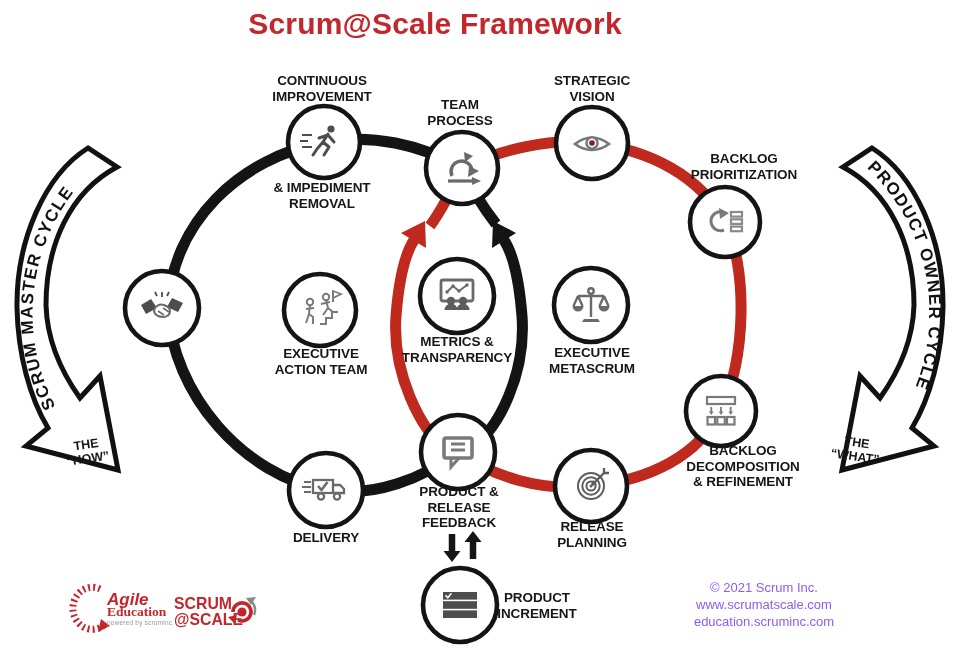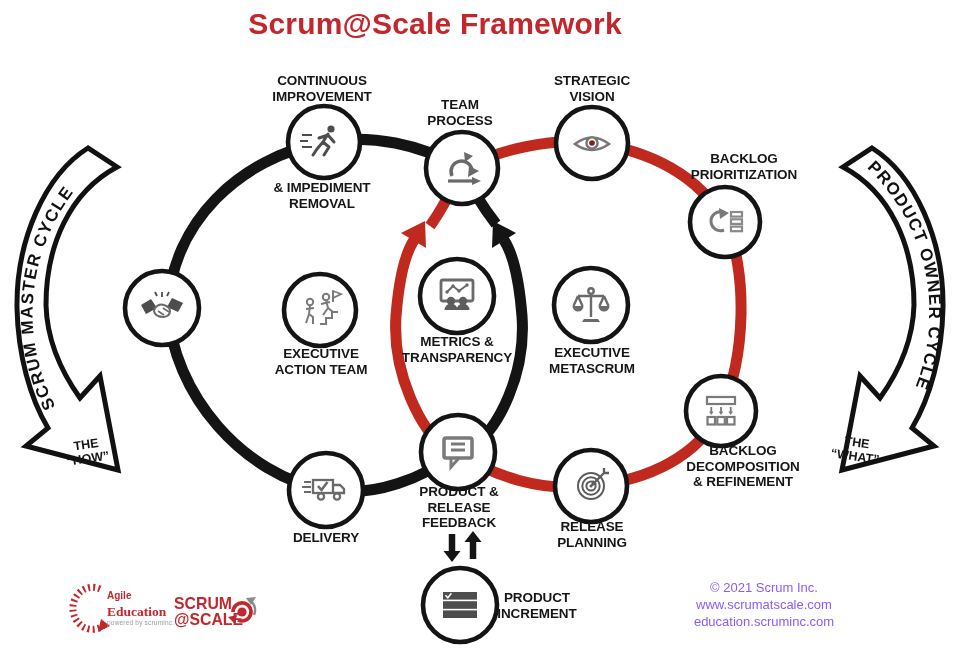--- a/index.html
+++ b/index.html
@@ -9,21 +9,21 @@
   .lbl{position:absolute;transform:translate(-50%,-50%);
        font:bold 13.5px/1.15 "Liberation Sans",sans-serif;color:#161616;
        text-align:center;white-space:pre-line;letter-spacing:-0.1px;}
   .title{position:absolute;left:435px;top:24px;transform:translate(-50%,-50%);
          font:bold 30px "Liberation Sans",sans-serif;color:#c1272d;white-space:nowrap;letter-spacing:0.2px;}
   .tag{font-size:12.5px;letter-spacing:0;}
   .tag.how{transform:translate(-50%,-50%) rotate(-8deg);}
   .tag.what{transform:translate(-50%,-50%) rotate(8deg);}
   .copyright{font:13px/1.3 "Liberation Sans",sans-serif;font-weight:normal;color:#8b5cf6;letter-spacing:0;}
   .logotext{position:absolute;font-weight:bold;color:#c1272d;white-space:nowrap;}
-  .agile1{left:107px;top:590px;font-size:10px;}
+  .agile1{left:107px;top:590px;font-size:17px;font-style:italic;}
   .agile2{left:107px;top:604px;font-size:13.5px;font-family:Liberation Serif, serif;}
   .powered{left:107px;top:619px;font-size:6.5px;font-weight:normal;color:#9a9a9a;letter-spacing:0.2px;}
   .sas1{left:174px;top:594px;font-size:17px;transform:scaleX(0.93);transform-origin:left top;}
   .sas2{left:174px;top:610px;font-size:17px;transform:scaleX(0.93);transform-origin:left top;}
 </style>
 </head>
 <body>
 
 <div class="stage">
 

